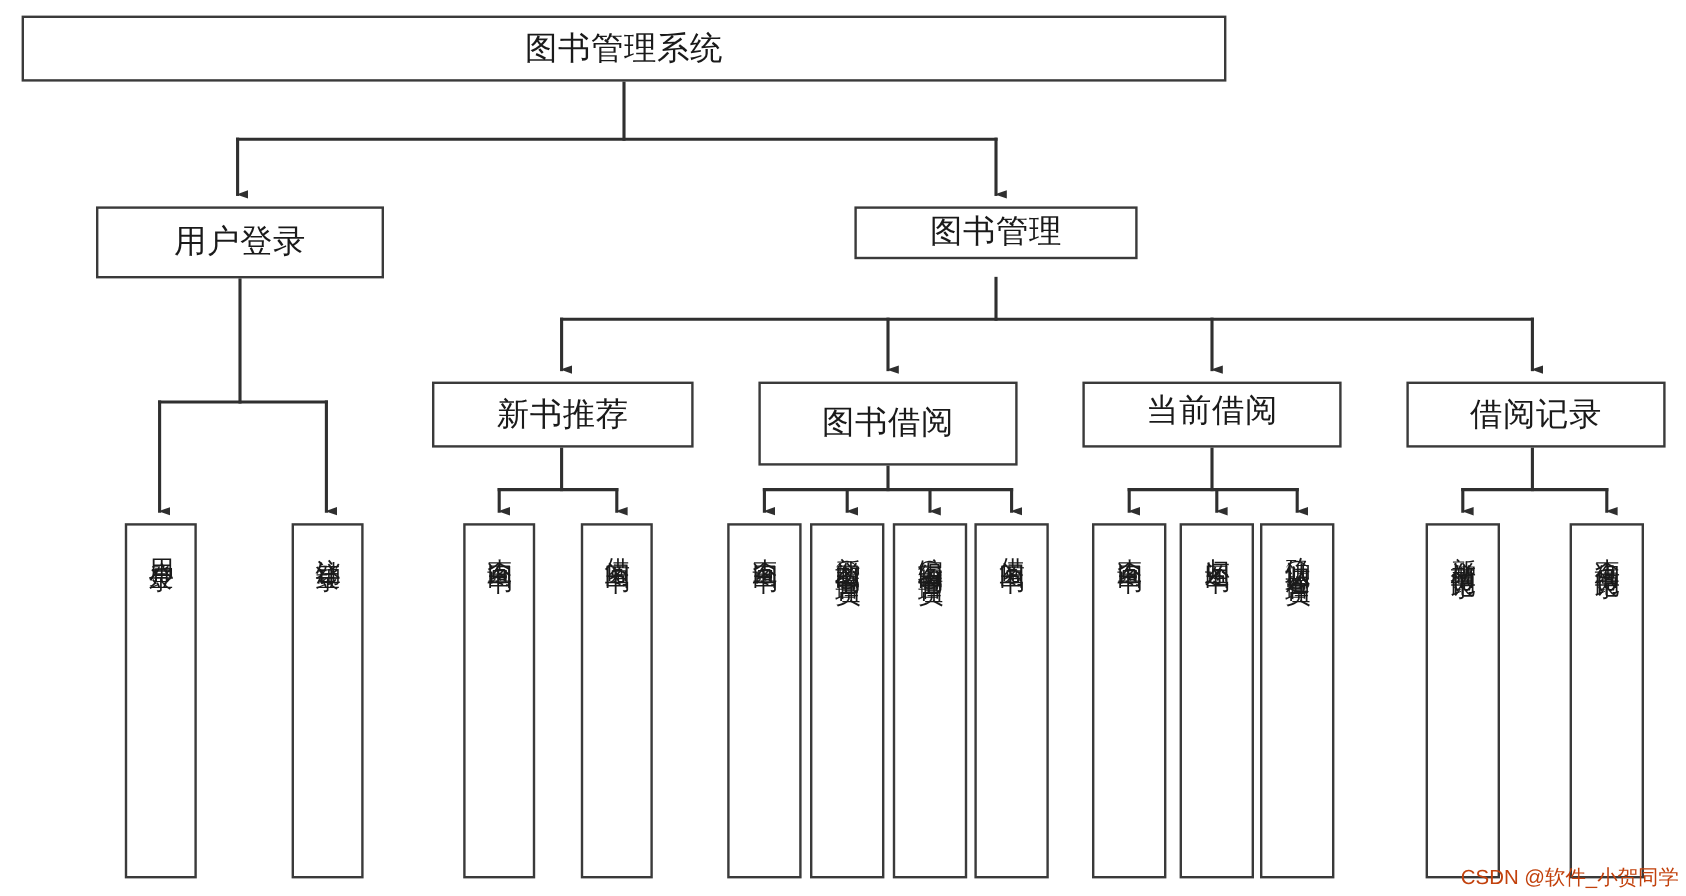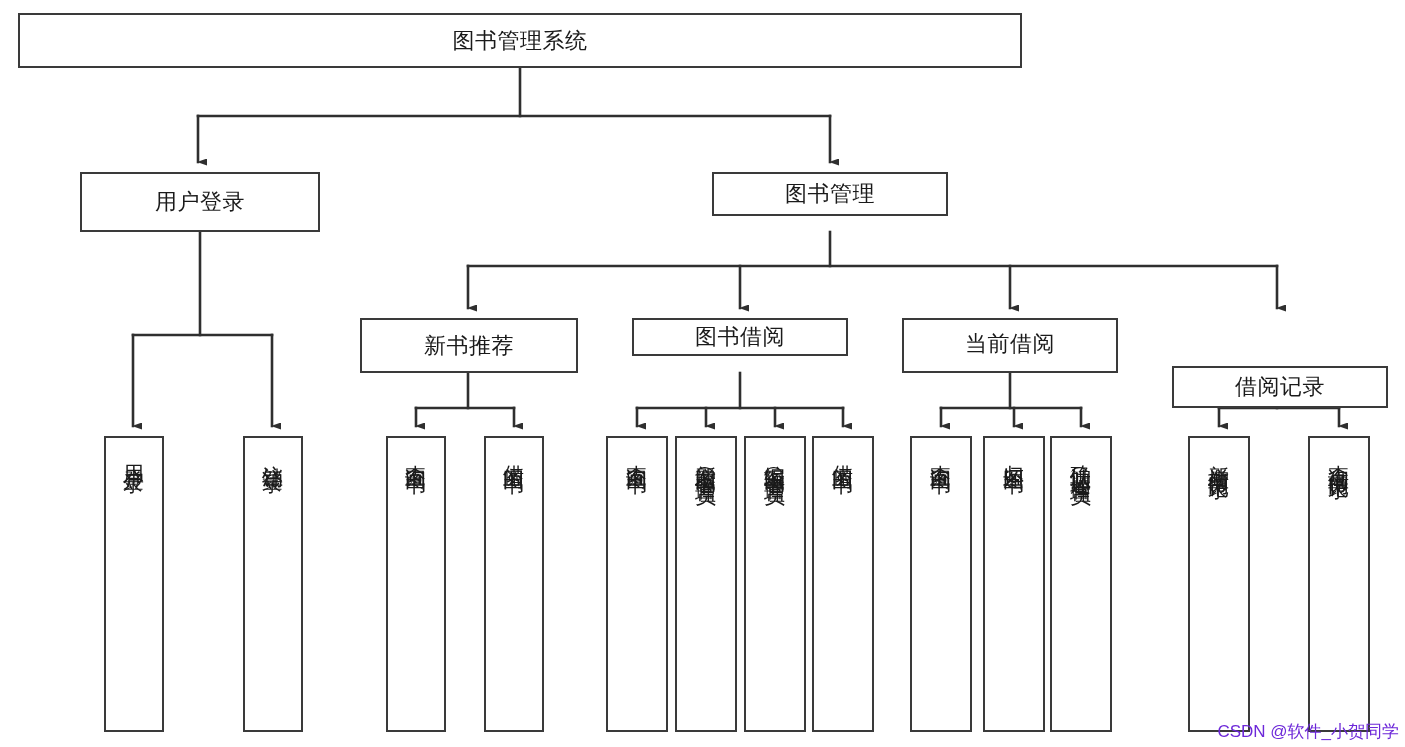--- a/index.html
+++ b/index.html
@@ -36,42 +36,42 @@
     justify-content: center;
     z-index: 3;
   }
   .node-label {
     display: block;
     text-align: center;
     line-height: 1.18;
     white-space: pre;
   }
   .node.horizontal .node-label {
-    font-size: 22px;
+    font-size: 27px;
     letter-spacing: 0.5px;
   }
   .node.vertical {
     align-items: flex-start;
     padding-top: 10px;
   }
   .node.vertical .node-label {
     writing-mode: vertical-rl;
     text-orientation: upright;
     font-size: 21px;
     letter-spacing: 3px;
     line-height: 1;
     white-space: nowrap;
     max-height: 272px;
   }
   #watermark {
     position: absolute;
     right: 6px;
     bottom: 4px;
     font-size: 17px;
-    color: #6d28d9;
+    color: #c2410c;
     z-index: 9;
     white-space: nowrap;
     font-family: "Liberation Sans", "DejaVu Sans", sans-serif;
   }
 </style>
 </head>
 <body>
 
 <div id="diagram-root">
 
@@ -134,27 +134,27 @@
   <div class="node horizontal" style="left:80px; top:172px; width:240px; height:60px;">
     <span class="node-label">用户登录</span>
   </div>
   <div class="node horizontal" style="left:712px; top:172px; width:236px; height:44px;">
     <span class="node-label">图书管理</span>
   </div>
 
   <div class="node horizontal" style="left:360px; top:318px; width:218px; height:55px;">
     <span class="node-label">新书推荐</span>
   </div>
-  <div class="node horizontal" style="left:632px; top:318px; width:216px; height:38px;">
+  <div class="node horizontal" style="left:632px; top:318px; width:216px; height:70px;">
     <span class="node-label">图书借阅</span>
   </div>
   <div class="node horizontal" style="left:902px; top:318px; width:216px; height:55px;font-family:Liberation Mono, monospace;">
     <span class="node-label">当前借阅</span>
   </div>
-  <div class="node horizontal" style="left:1172px; top:318px; width:216px; height:42px;margin-top:48px;">
+  <div class="node horizontal" style="left:1172px; top:318px; width:216px; height:55px;">
     <span class="node-label">借阅记录</span>
   </div>
 
   <div class="node vertical" style="left:104px; top:436px; width:60px; height:296px;">
     <span class="node-label">用户登录</span>
   </div>
   <div class="node vertical" style="left:243px; top:436px; width:60px; height:296px;">
     <span class="node-label">注销登录</span>
   </div>
   <div class="node vertical" style="left:386px; top:436px; width:60px; height:296px;">

